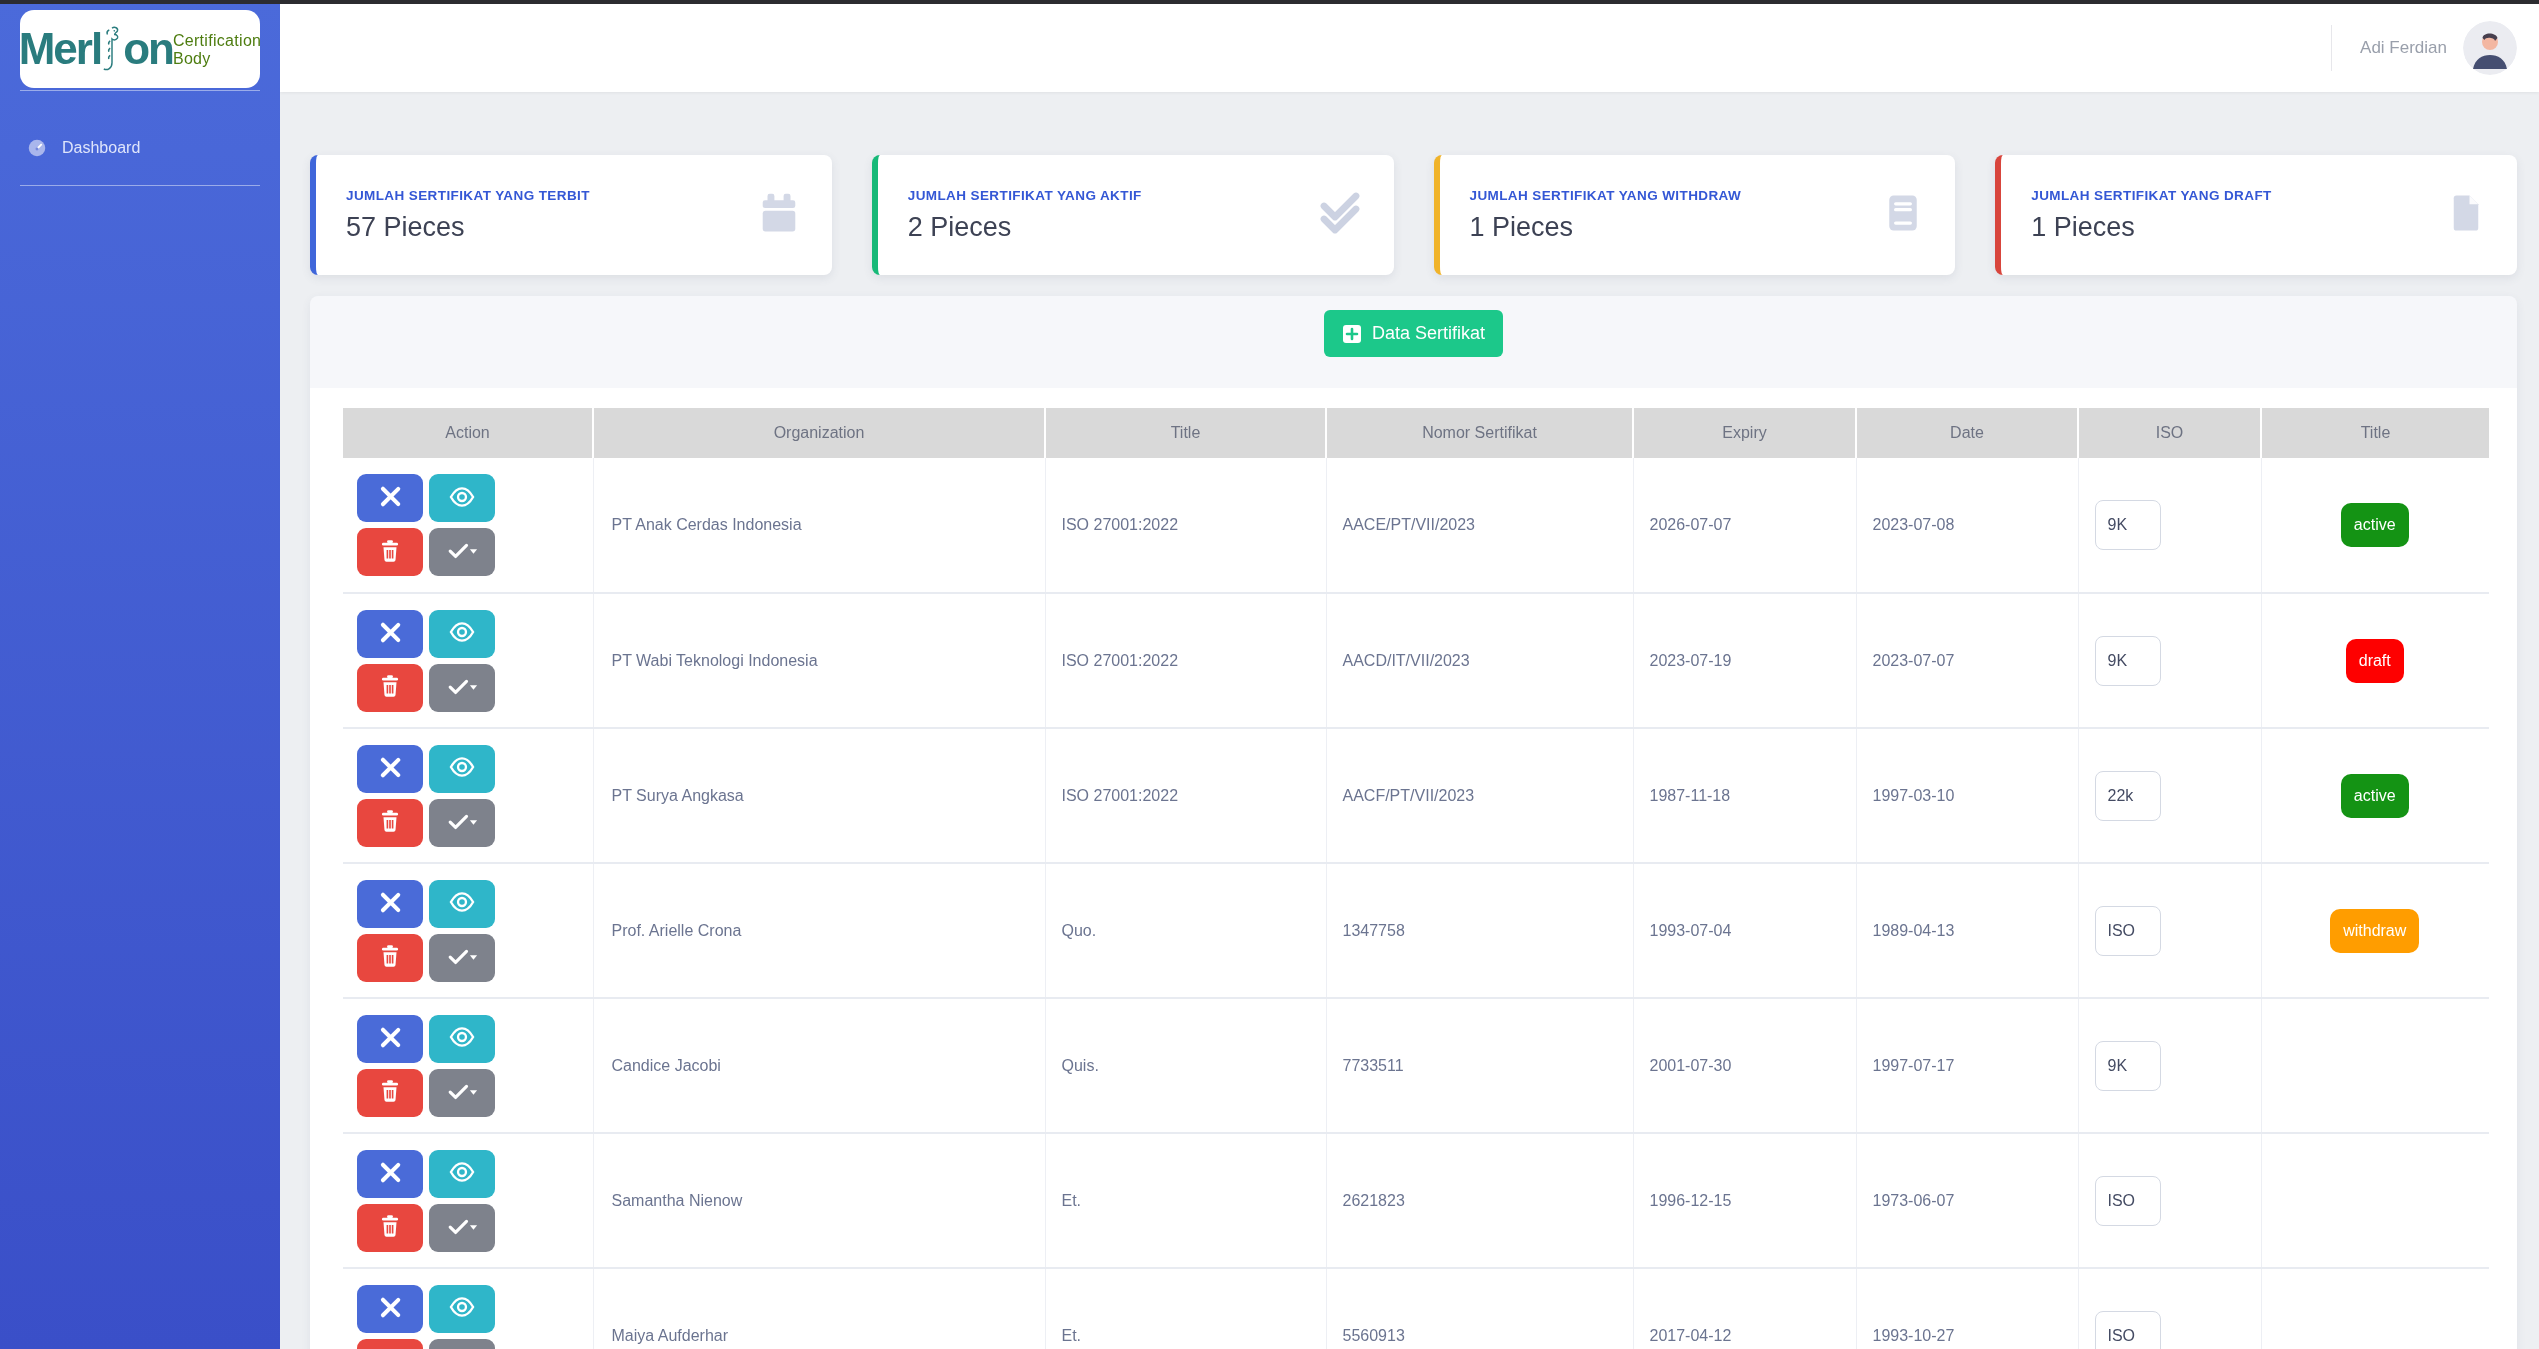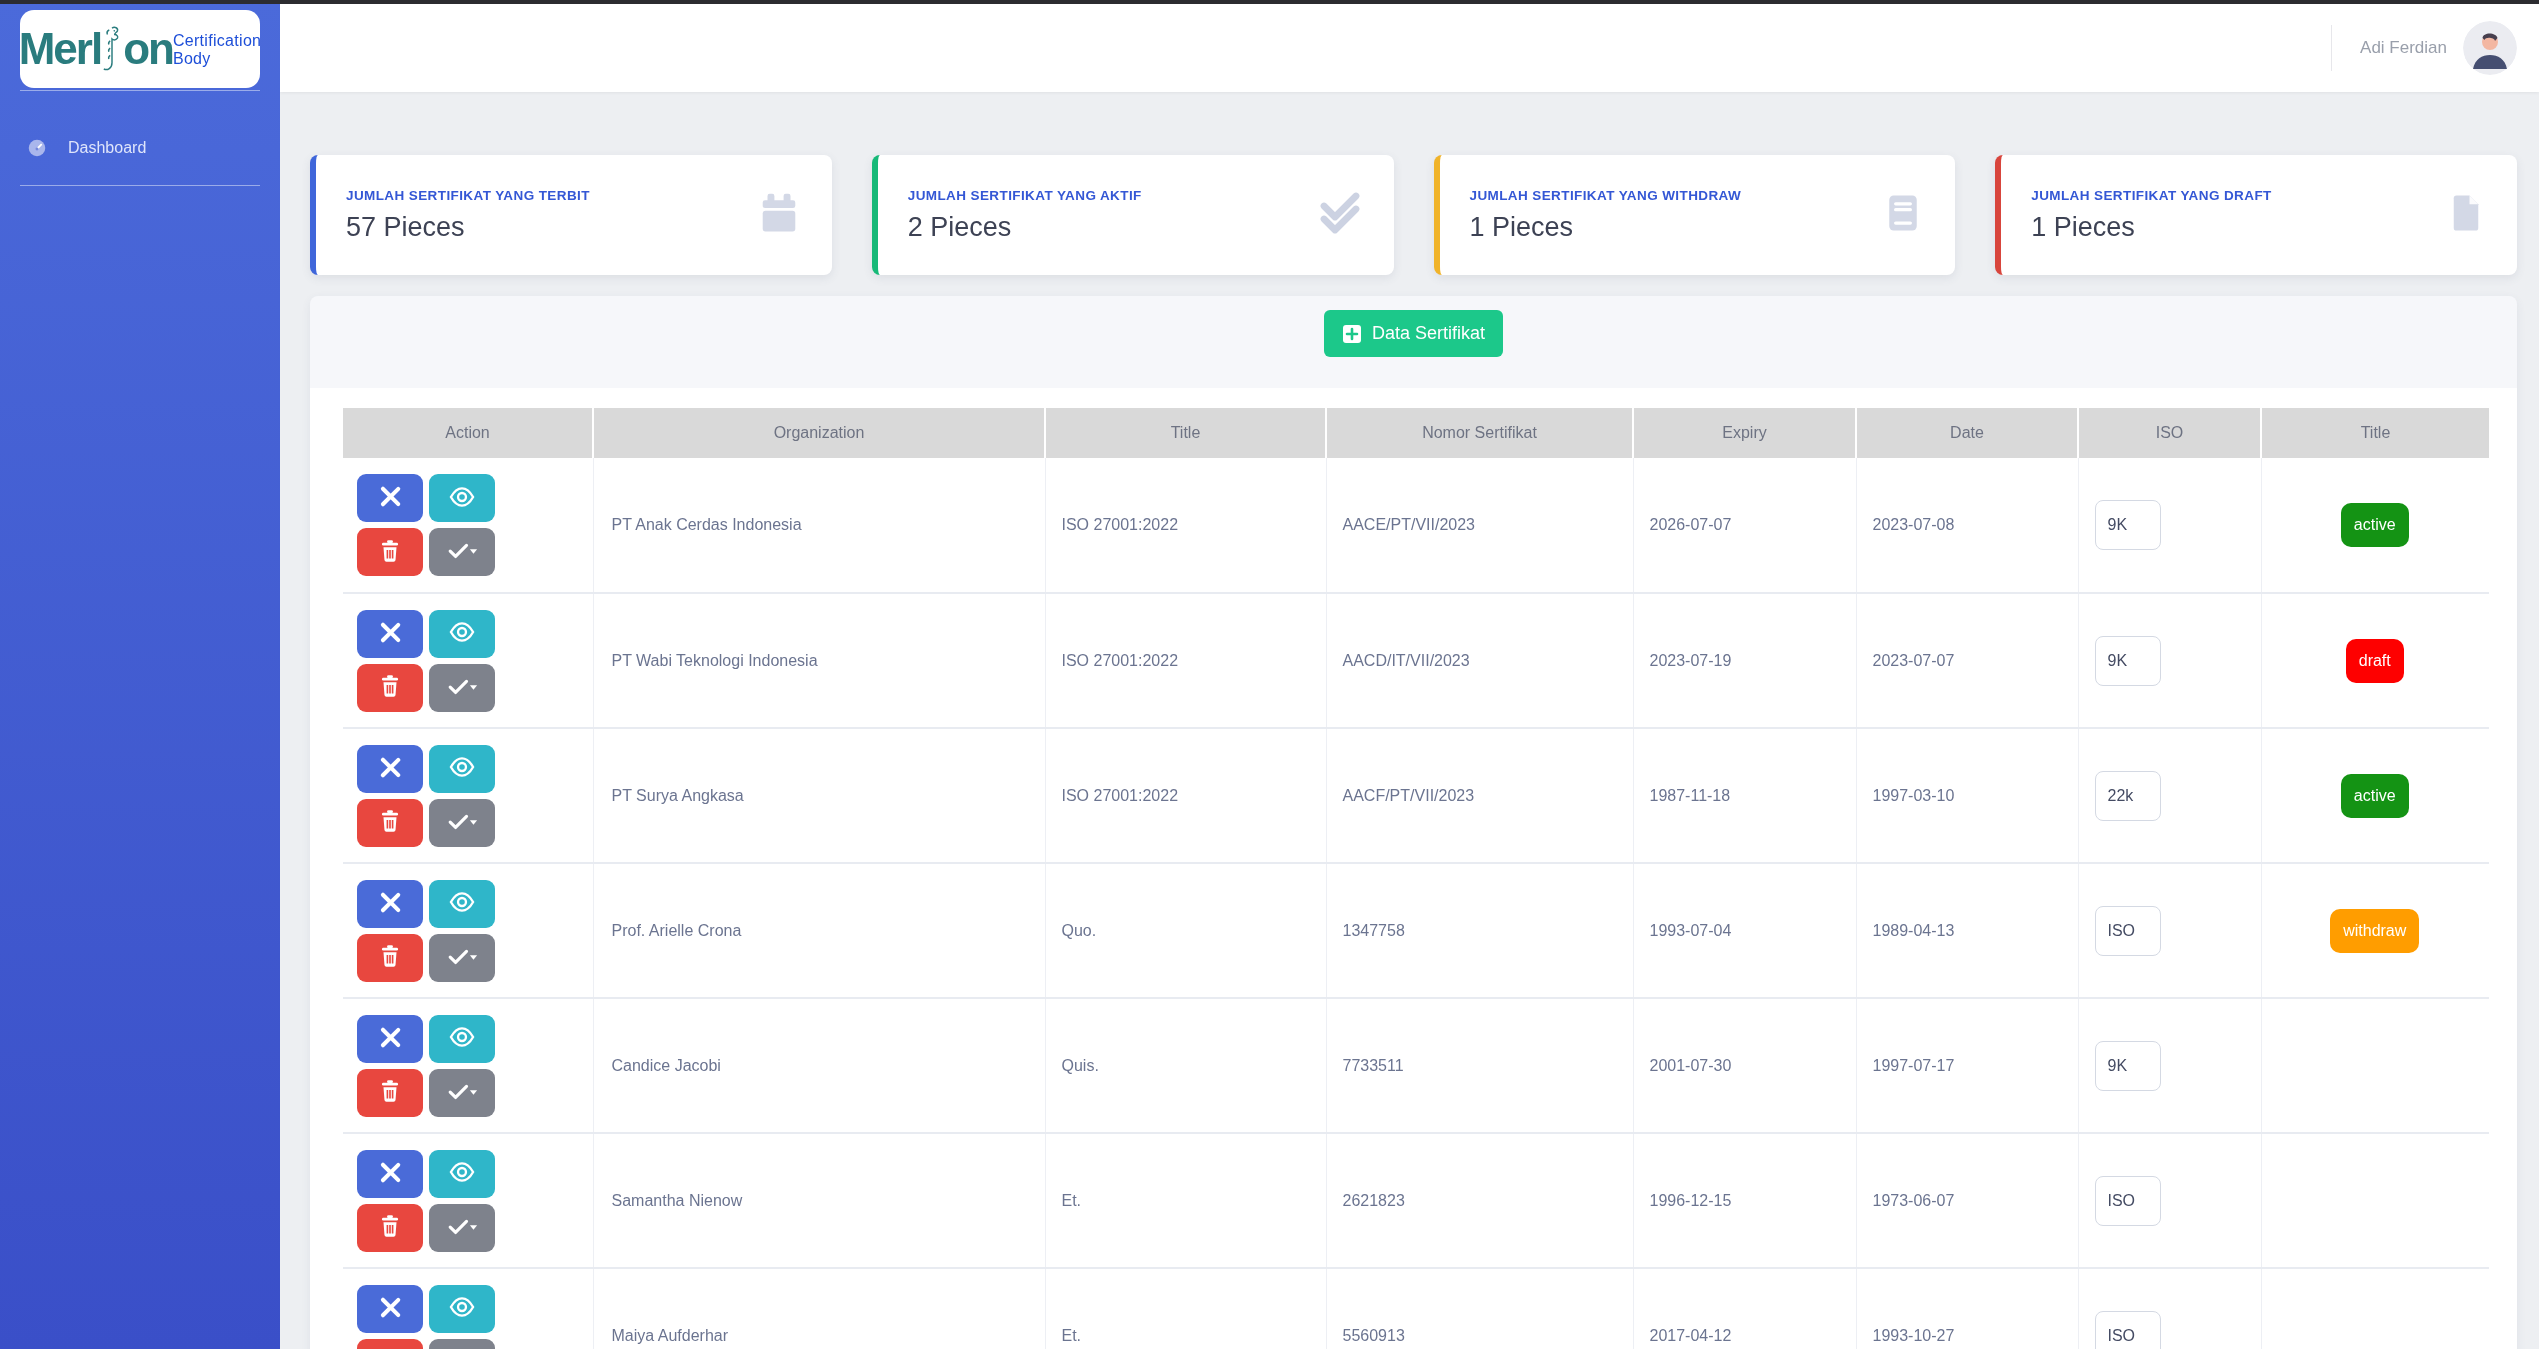--- a/index.html
+++ b/index.html
@@ -8,23 +8,23 @@
   .top-strip { position:absolute; top:0; left:0; width:2539px; height:4px; background:#2c2c30; z-index:60; }
 
   
   .sidebar { position:absolute; left:0; top:0; bottom:0; width:280px;
     background:linear-gradient(180deg,#4b6ada 0%,#3a4fc8 100%); z-index:10; }
   .logo-card { margin:10px 20px 0; background:#fff; border-radius:14px; height:78px;
     display:flex; flex-direction:row; align-items:center; justify-content:center; }
   .brand-line { display:flex; align-items:center; font-weight:bold; font-size:44px;
     line-height:.9; letter-spacing:-2px; }
   .brand-line svg { margin:0 1px; }
-  .brand-sub { font-size:16px; color:#1d4ed8; margin-top:1px; letter-spacing:.3px; }
+  .brand-sub { font-size:16px; color:#4d7c0f; margin-top:1px; letter-spacing:.3px; }
   .side-divider { height:1px; background:rgba(255,255,255,.45); margin:0 20px; }
-  .nav-item { display:flex; align-items:center; gap:20px; padding:12px 26px;
+  .nav-item { display:flex; align-items:center; gap:14px; padding:12px 26px;
     color:#dfe5fb; font-size:16px; cursor:pointer; margin:34px 0 14px; }
 
   
   .header { position:absolute; left:280px; right:0; top:4px; height:88px; background:#fff;
     display:flex; align-items:center; justify-content:flex-end; padding-right:22px;
     box-shadow:0 1px 3px rgba(0,0,0,.06); z-index:5; }
   .header-divider { width:1px; height:46px; background:#e7e7eb; margin-right:28px; }
   .user-name { color:#999fab; font-size:17px; margin-right:16px; }
   .avatar { width:54px; height:54px; border-radius:50%; overflow:hidden; cursor:pointer; }
 

